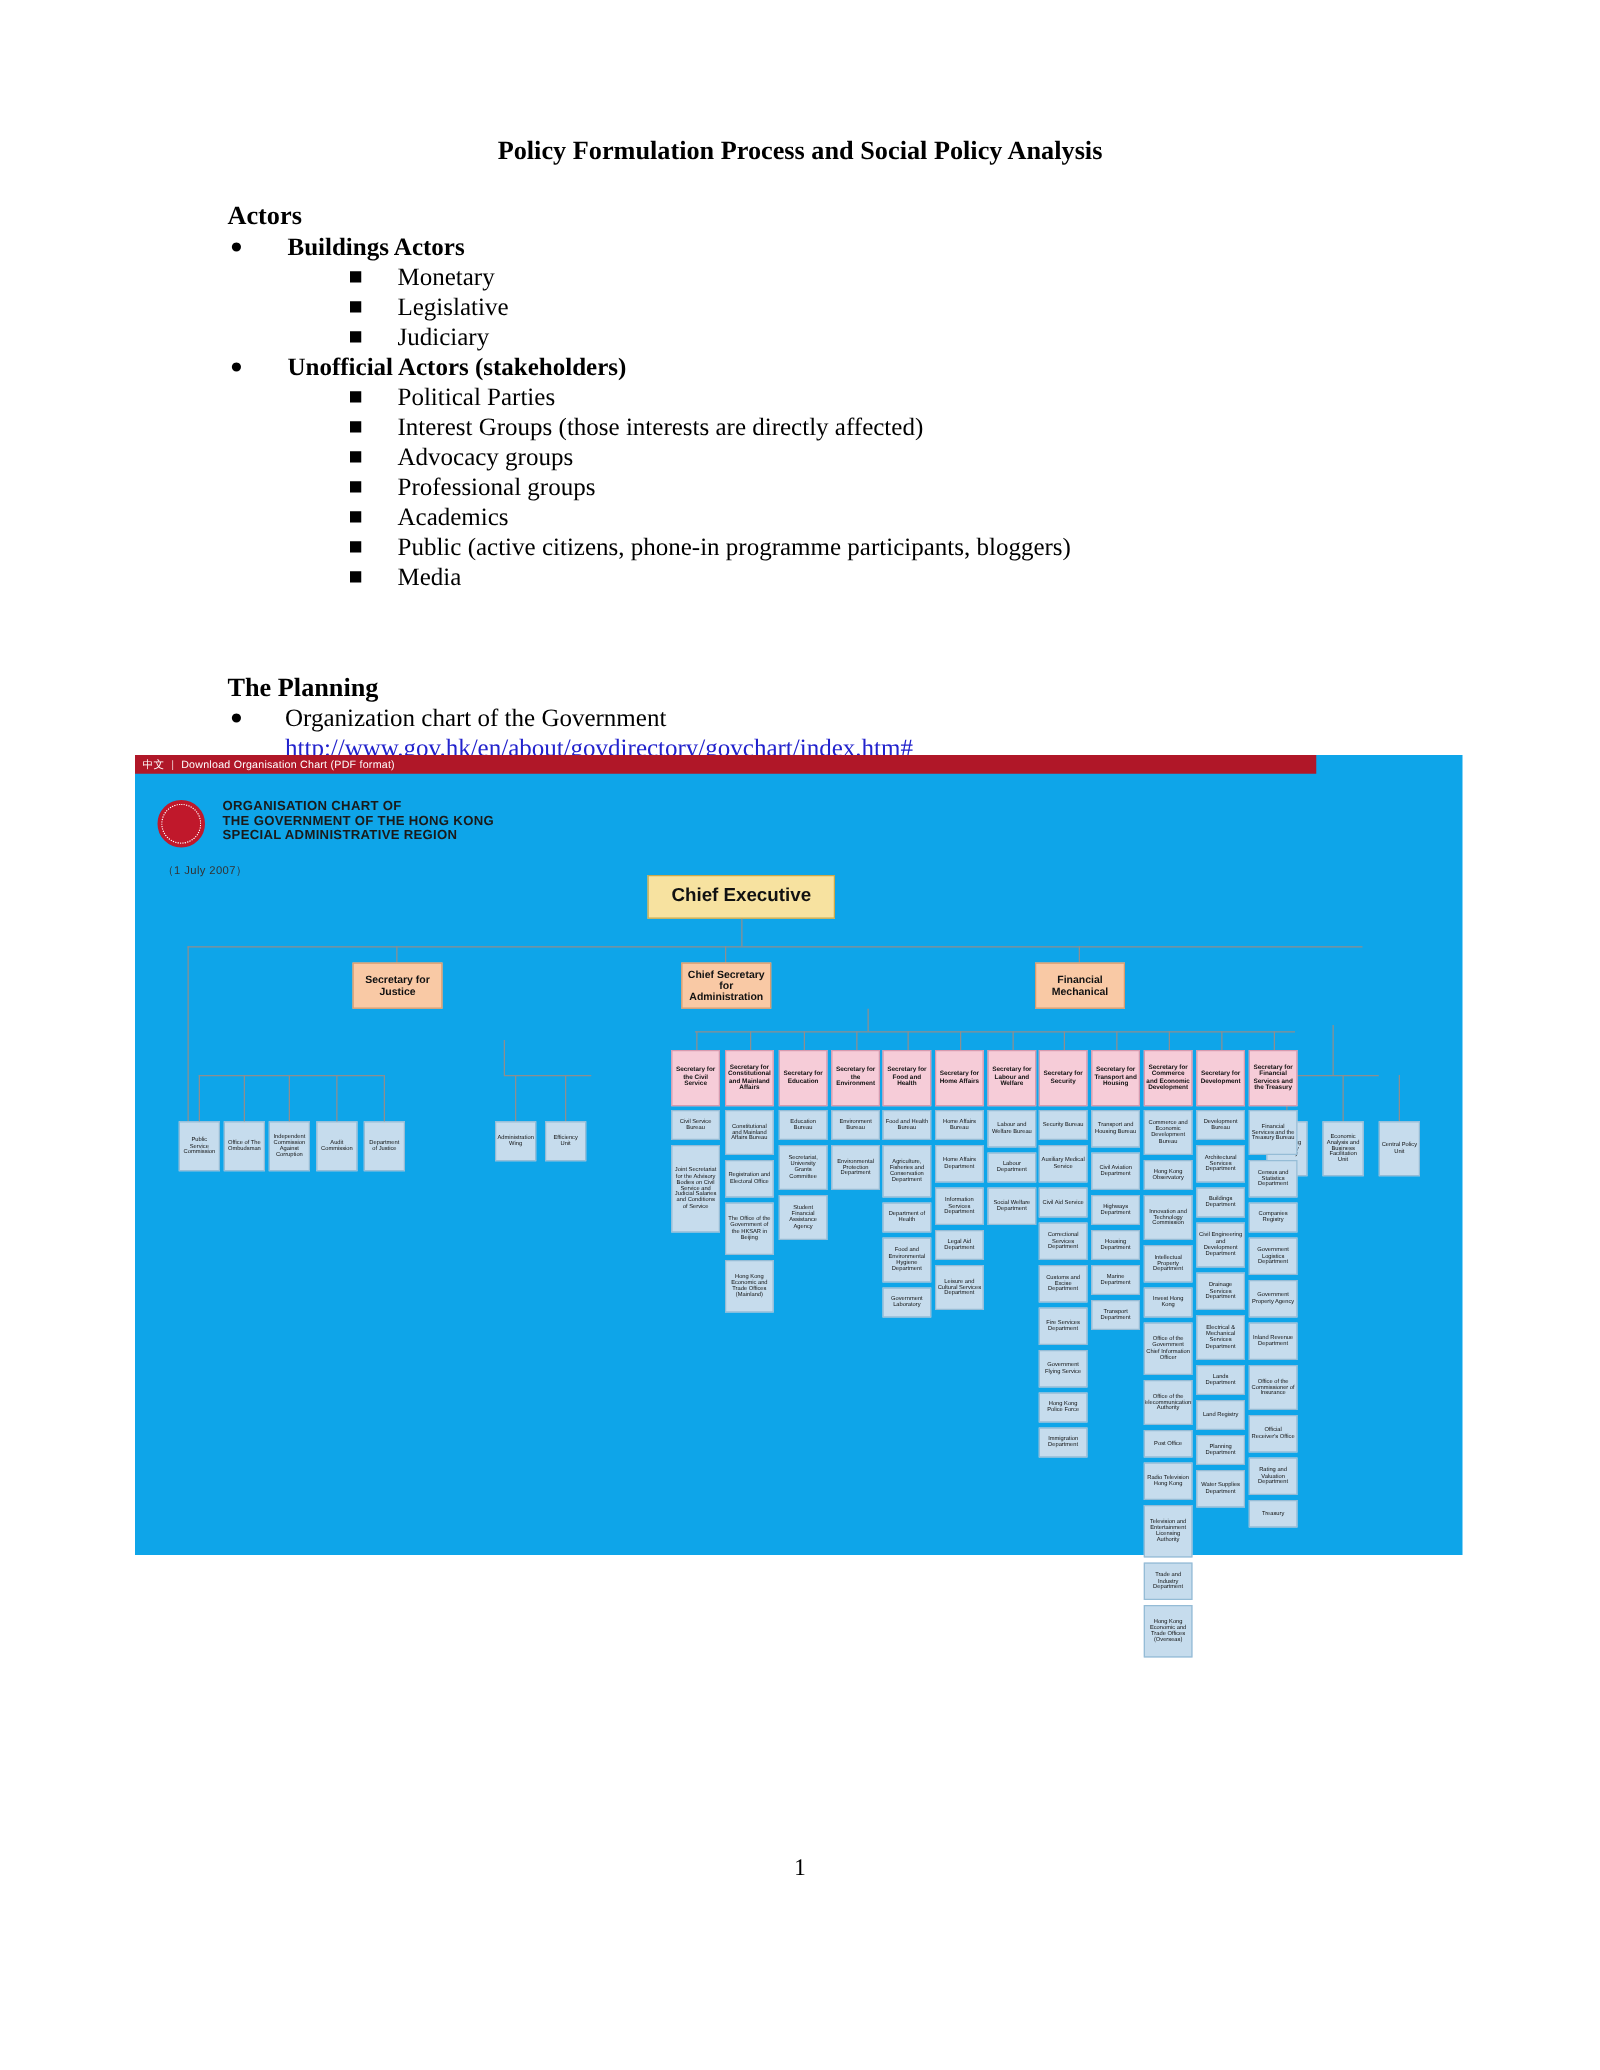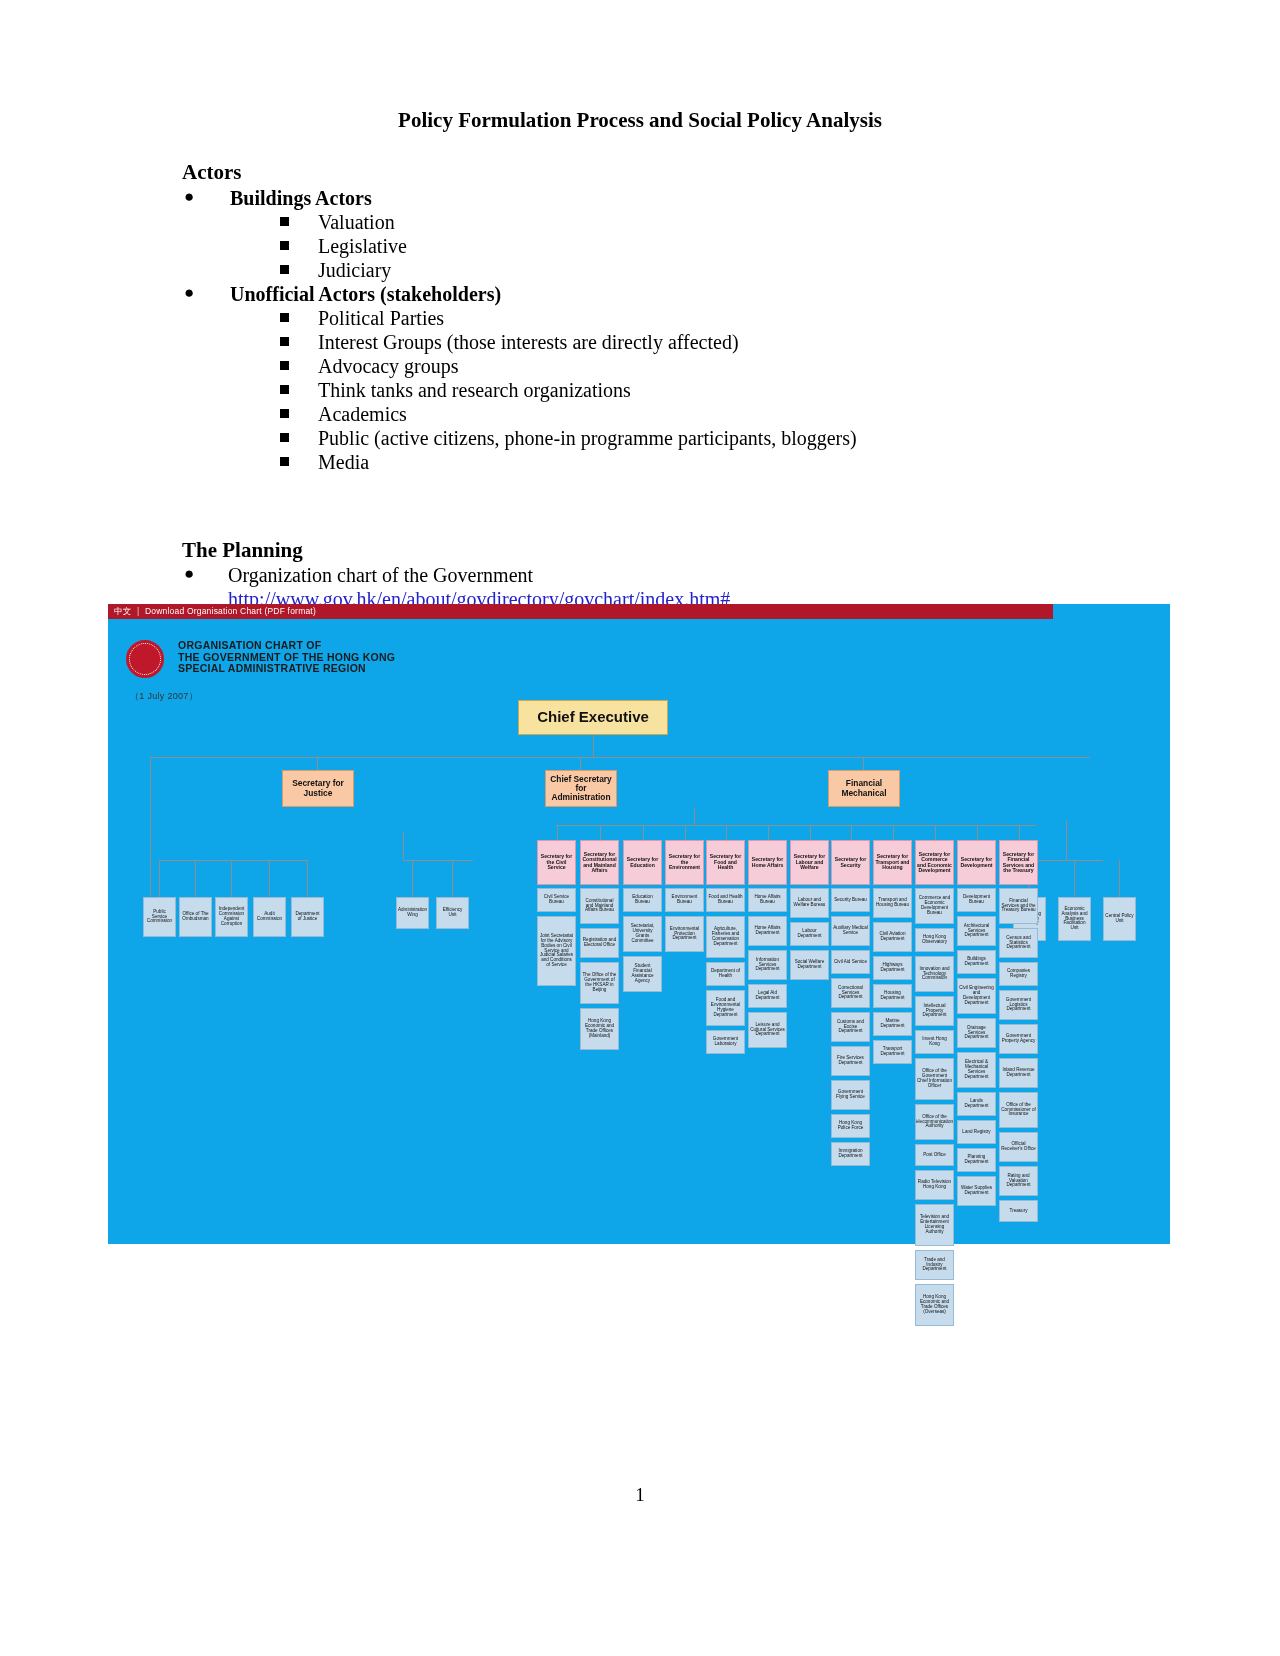--- a/index.html
+++ b/index.html
@@ -149,21 +149,21 @@
 <div class="page">
 
   <h1 class="doc-title">Policy Formulation Process and Social Policy Analysis</h1>
 
   <div class="section-head" id="actors-head">Actors</div>
 
   <ul class="lvl1" id="actors-list">
       <li><span class="b1">●</span><span class="t1">Buildings Actors</span><ul class="lvl2">
           <li>
             <span class="b2"></span>
-            <span class="t2">Valuation</span>
+            <span class="t2">Monetary</span>
           </li>
           <li>
             <span class="b2"></span>
             <span class="t2">Legislative</span>
           </li>
           <li>
             <span class="b2"></span>
             <span class="t2">Judiciary</span>
           </li>
         </ul></li>
@@ -175,24 +175,21 @@
           <li>
             <span class="b2"></span>
             <span class="t2">Interest Groups (those interests are directly affected)</span>
           </li>
           <li>
             <span class="b2"></span>
             <span class="t2">Advocacy groups</span>
           </li>
           <li>
             <span class="b2"></span>
-          </li>
-          <li>
-            <span class="b2"></span>
-            <span class="t2">Think tanks and research organizations</span>
+            <span class="t2">Professional groups</span>
           </li>
           <li>
             <span class="b2"></span>
             <span class="t2">Academics</span>
           </li>
           <li>
             <span class="b2"></span>
             <span class="t2">Public (active citizens, phone-in programme participants, bloggers)</span>
           </li>
           <li>

